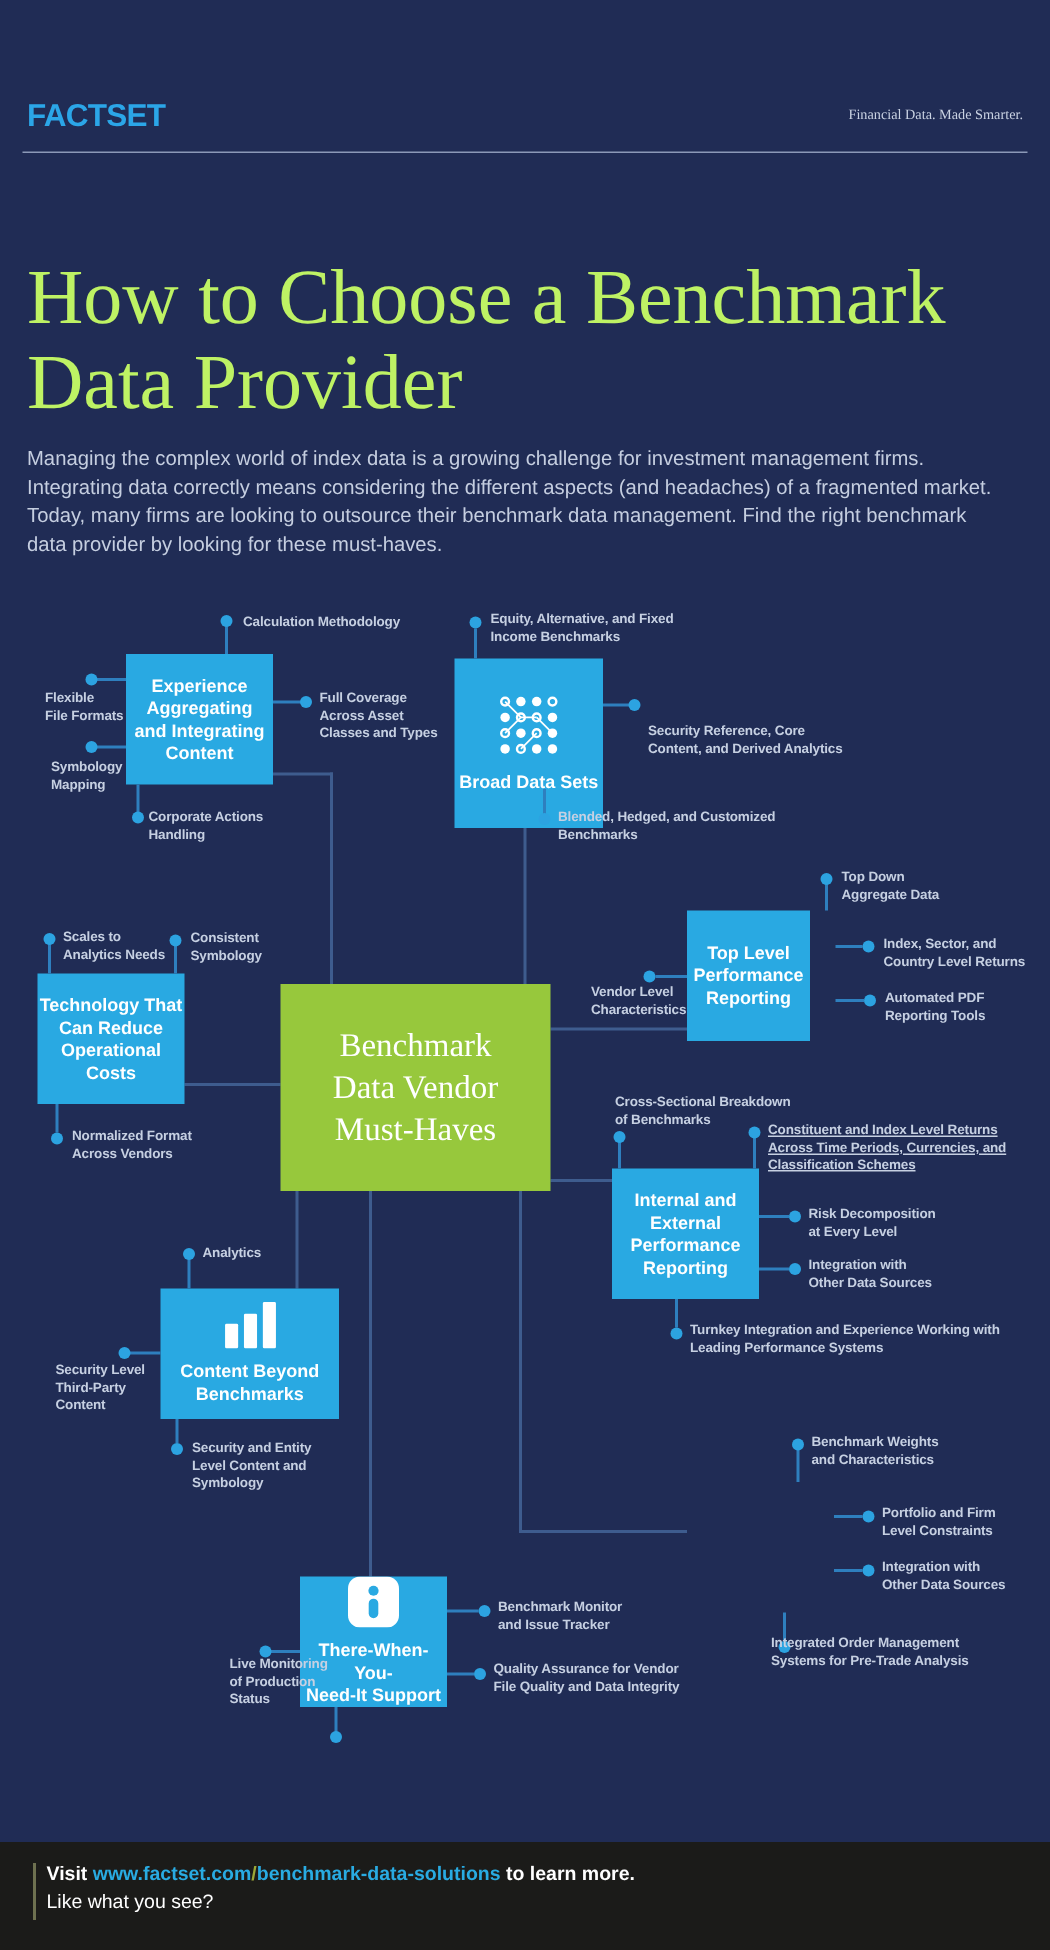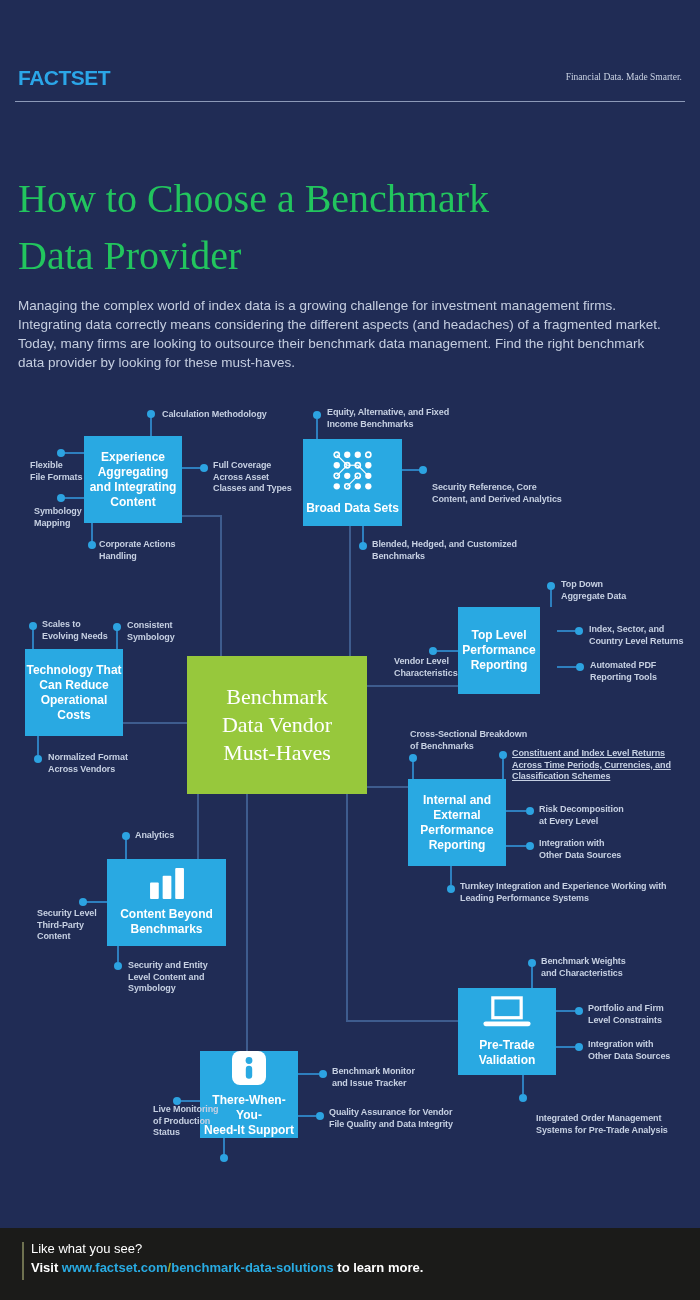--- a/index.html
+++ b/index.html
@@ -6,21 +6,21 @@
   .page{position:relative;width:700px;height:1300px;background:#202C55;overflow:hidden;
         font-family:"Liberation Sans",sans-serif;margin:0 auto;}
   
   .logo{position:absolute;left:18px;top:66px;font-size:21px;font-weight:700;
         color:#2BA6E8;letter-spacing:-0.5px;}
   .tagline{position:absolute;right:18px;top:72px;font-family:"Liberation Serif",serif;
         font-size:9.5px;color:#C9D2E2;}
   .header-rule{position:absolute;left:15px;top:101px;width:670px;height:1px;background:#8C99B8;}
   
   .title{position:absolute;left:18px;top:170px;font-family:"Liberation Serif",serif;
-        font-size:40px;line-height:57px;color:#22c55e;white-space:pre-line;font-weight:400;}
+        font-size:52px;line-height:57px;color:#bef264;white-space:pre-line;font-weight:400;}
   .intro{position:absolute;left:18px;top:296px;width:668px;font-size:13.5px;line-height:19px;
         color:#C5CEE0;white-space:pre-line;}
   
   .node{position:absolute;background:#29A9E2;color:#fff;display:flex;flex-direction:column;
         align-items:center;justify-content:center;text-align:center;
         font-weight:700;font-size:12px;line-height:15px;white-space:pre-line;}
   .green-node{position:absolute;background:#97C83C;color:#fff;display:flex;align-items:center;
         justify-content:center;text-align:center;font-family:"Liberation Serif",serif;
         font-size:22px;line-height:28px;font-weight:400;white-space:pre-line;}
   .label{position:absolute;font-size:9px;line-height:11.5px;font-weight:700;color:#C6D0E2;
@@ -89,21 +89,21 @@
   <div class="stub v" style="left:91px;top:523px;height:19px;"></div>
   <div class="dot" style="left:92px;top:545px;"></div>
   <div class="label" style="left:99px;top:539px;">Corporate Actions
 Handling</div>
   <div class="stub h" style="left:182px;top:467px;width:19px;"></div>
   <div class="dot" style="left:204px;top:468px;"></div>
   <div class="label" style="left:213px;top:460px;">Full Coverage
 Across Asset
 Classes and Types</div>
 
-  <div class="node" style="left:303px;top:439px;width:99px;height:87px;">
+  <div class="node" style="left:303px;top:439px;width:99px;height:113px;">
     <svg class="icon" width="44" height="44" viewBox="0 0 46 46">
       <g stroke="#fff" stroke-width="1.2">
         <line x1="6" y1="6" x2="17" y2="17"></line>
           <line x1="17" y1="17" x2="6" y2="28"></line>
         <line x1="28" y1="17" x2="39" y2="28"></line>
           <line x1="28" y1="28" x2="17" y2="39"></line>
         <line x1="17" y1="17" x2="28" y2="17"></line>
       </g>
       <g fill="#fff">
         <circle cx="17" cy="6" r="3.3"></circle>
@@ -140,21 +140,21 @@
   <div class="dot" style="left:363px;top:546px;"></div>
   <div class="label" style="left:372px;top:539px;">Blended, Hedged, and Customized
 Benchmarks</div>
 
   <div class="node" style="left:25px;top:649px;width:98px;height:87px;">Technology That
 Can Reduce
 Operational Costs</div>
   <div class="stub v" style="left:32px;top:629px;height:20px;"></div>
   <div class="dot" style="left:33px;top:626px;"></div>
   <div class="label" style="left:42px;top:619px;">Scales to
-Evolving Needs</div>
+Analytics Needs</div>
   <div class="stub v" style="left:116px;top:630px;height:19px;"></div>
   <div class="dot" style="left:117px;top:627px;"></div>
   <div class="label" style="left:127px;top:620px;">Consistent
 Symbology</div>
   <div class="stub v" style="left:37px;top:736px;height:19px;"></div>
   <div class="dot" style="left:38px;top:759px;"></div>
   <div class="label" style="left:48px;top:752px;">Normalized Format
 Across Vendors</div>
 
   <div class="node" style="left:458px;top:607px;width:82px;height:87px;">Top Level
@@ -221,43 +221,35 @@
   <div class="dot" style="left:83px;top:902px;"></div>
   <div class="label" style="left:37px;top:908px;">Security Level
 Third-Party
 Content</div>
   <div class="stub v" style="left:117px;top:946px;height:16px;"></div>
   <div class="dot" style="left:118px;top:966px;"></div>
   <div class="label" style="left:128px;top:960px;">Security and Entity
 Level Content and
 Symbology</div>
 
-  <div class="node" style="left:458px;top:988px;width:98px;height:87px;">
-    <svg class="icon" width="54" height="34" viewBox="0 0 56 36">
-      <rect x="13" y="2" width="30" height="21" fill="none" stroke="#fff" stroke-width="3.4"></rect>
-      <rect x="3" y="27" width="50" height="5" rx="2.5" fill="#fff"></rect>
-    </svg>
-    <span>Pre-Trade
-Validation</span>
-  </div>
   <div class="stub v" style="left:531px;top:966px;height:22px;"></div>
   <div class="dot" style="left:532px;top:963px;"></div>
   <div class="label" style="left:541px;top:956px;">Benchmark Weights
 and Characteristics</div>
   <div class="stub h" style="left:556px;top:1010px;width:19px;"></div>
   <div class="dot" style="left:579px;top:1011px;"></div>
   <div class="label" style="left:588px;top:1003px;">Portfolio and Firm
 Level Constraints</div>
   <div class="stub h" style="left:556px;top:1046px;width:19px;"></div>
   <div class="dot" style="left:579px;top:1047px;"></div>
   <div class="label" style="left:588px;top:1039px;">Integration with
 Other Data Sources</div>
   <div class="stub v" style="left:522px;top:1075px;height:19px;"></div>
   <div class="dot" style="left:523px;top:1098px;"></div>
-  <div class="label" style="left:536px;top:1090px;margin-top:23px;">Integrated Order Management
+  <div class="label" style="left:514px;top:1090px;">Integrated Order Management
 Systems for Pre-Trade Analysis</div>
 
   <div class="node" style="left:200px;top:1051px;width:98px;height:87px;">
     <svg class="icon" width="34" height="34" viewBox="0 0 34 34">
       <rect width="34" height="34" rx="8" fill="#fff"></rect>
       <circle cx="17" cy="9.5" r="3.4" fill="#29A9E2"></circle>
       <rect x="13.8" y="14.8" width="6.4" height="13" rx="3.2" fill="#29A9E2"></rect>
     </svg>
     <span>There-When-You-
 Need-It Support</span>
@@ -274,18 +266,18 @@
   <div class="stub h" style="left:298px;top:1115px;width:18px;"></div>
   <div class="dot" style="left:320px;top:1116px;"></div>
   <div class="label" style="left:329px;top:1107px;">Quality Assurance for Vendor
 File Quality and Data Integrity</div>
   <div class="stub v" style="left:223px;top:1138px;height:17px;"></div>
   <div class="dot" style="left:224px;top:1158px;"></div>
 
   <div class="footer">
     <div class="footer-bar"></div>
     <div class="footer-text">
+      <div><span class="bold">Visit </span><a class="footer-link"><span>www.factset.com</span><span class="slash">/</span><span>benchmark-data-solutions</span></a><span class="bold"> to learn more.</span></div>
       <div>Like what you see?</div>
-      <div><span class="bold">Visit </span><a class="footer-link"><span>www.factset.com</span><span class="slash">/</span><span>benchmark-data-solutions</span></a><span class="bold"> to learn more.</span></div>
     </div>
   </div>
 
 </div>
 
 </body></html>

